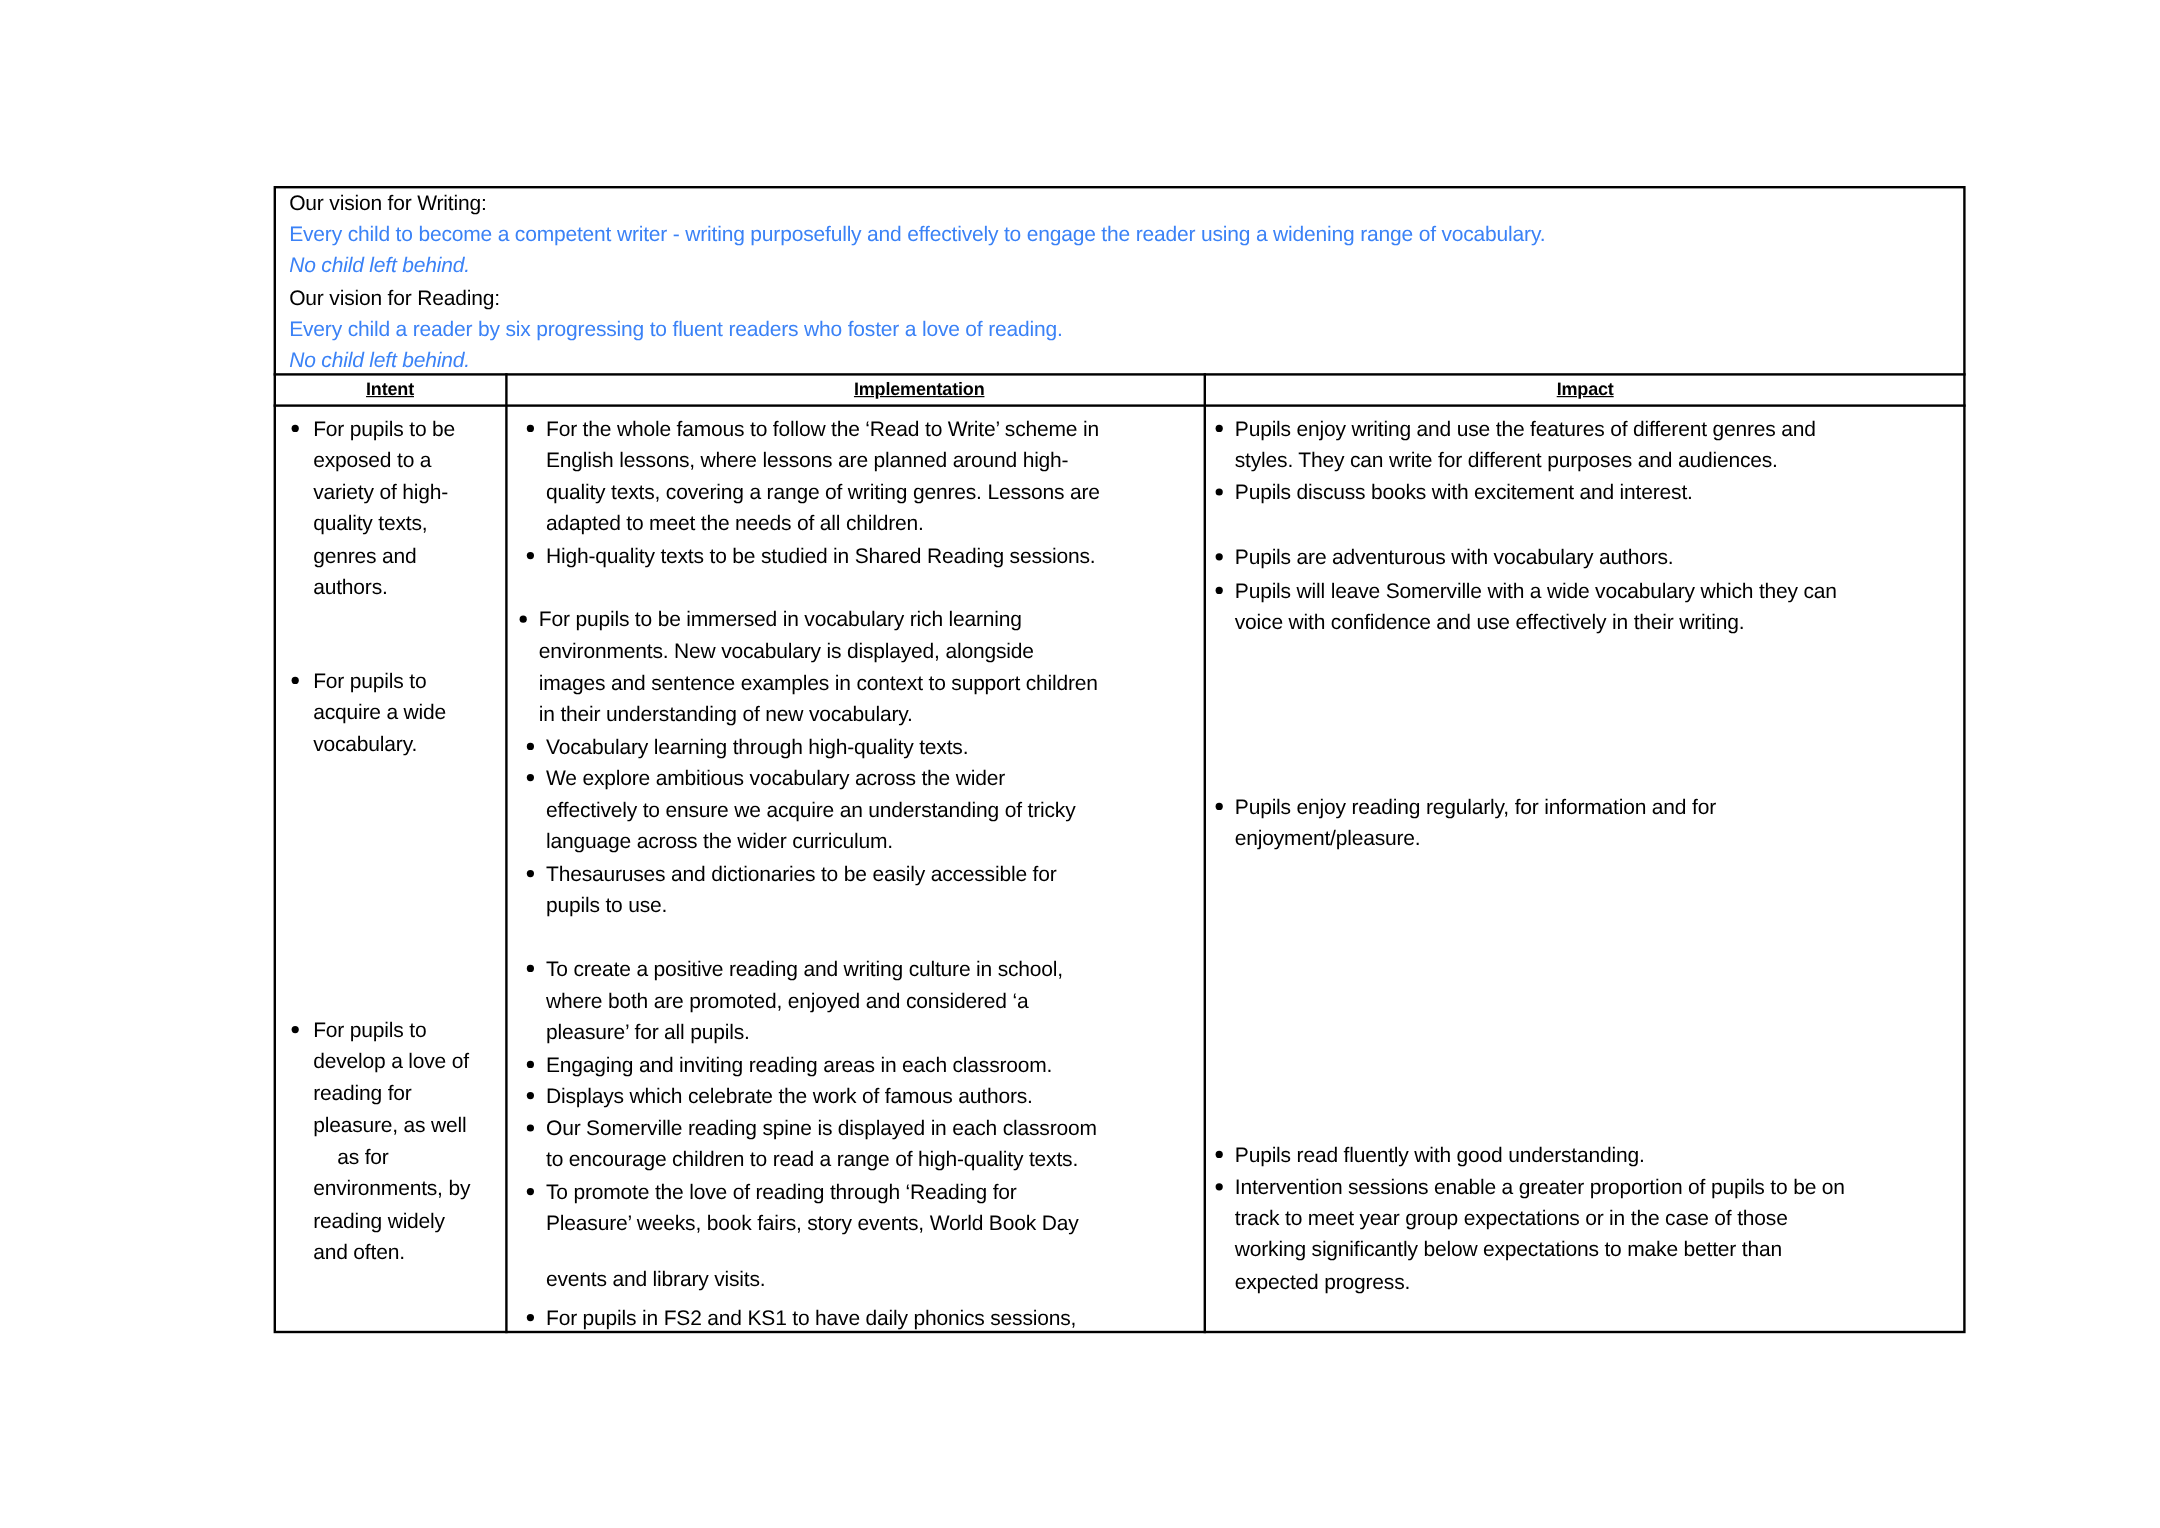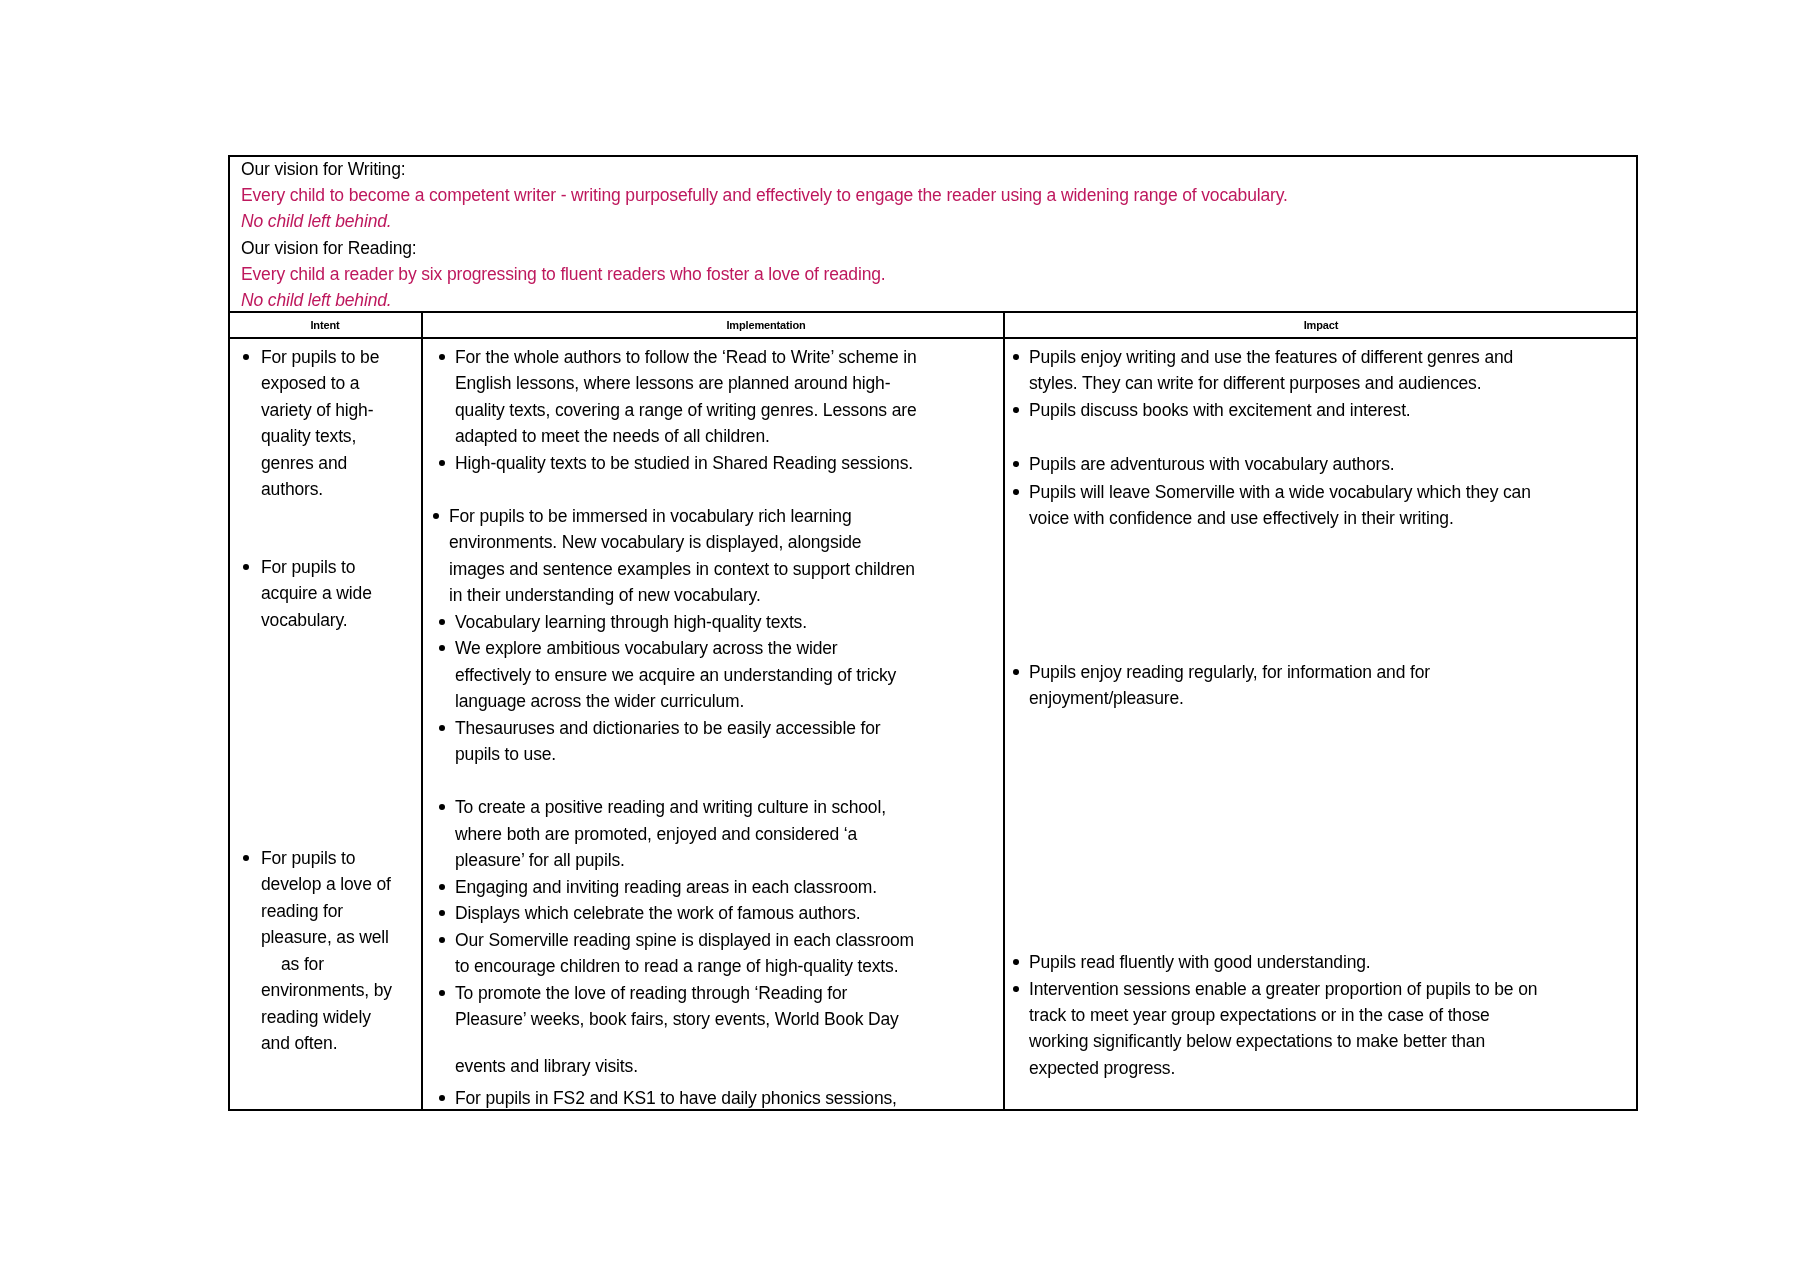--- a/index.html
+++ b/index.html
@@ -5,23 +5,23 @@
   html, body { margin: 0; padding: 0; background: #ffffff; }
   body { width: 1800px; height: 1273px; position: relative; overflow: hidden;
          font-family: "Liberation Sans", "DejaVu Sans", sans-serif; color: #000; }
   .page { position: absolute; left: 0; top: 0; width: 1800px; height: 1273px; background: #fff; }
   .tbl { position: absolute; left: 228px; top: 155px; width: 1410px; height: 956px;
          border: 2px solid #000; box-sizing: border-box; }
   .hline { position: absolute; height: 2px; background: #000; }
   .vline { position: absolute; width: 2px; background: #000; }
   .ln { position: absolute; white-space: nowrap; font-size: 17.5px; line-height: 20px;
         height: 20px; letter-spacing: -0.15px; }
-  .blue { color: #be185d; }
+  .blue { color: #3b82f6; }
   .ital { font-style: italic; }
-  .hdr { font-weight: bold; font-size: 11px; }
+  .hdr { font-weight: bold; text-decoration: underline; font-size: 15px; }
   .dot { position: absolute; width: 6px; height: 6px; border-radius: 50%; background: #000; }
 </style>
 </head>
 <body>
 
 <div class="page">
   <div class="tbl"></div>
 
   <div class="hline" style="left:228px; top:311px; width:1410px;"></div>
   <div class="hline" style="left:228px; top:337px; width:1410px;"></div>
@@ -65,21 +65,21 @@
       <div class="ln" style="left:261px; top:954px;margin-left:20px;">as for</div>
       <div class="ln" style="left:261px; top:980px;">environments, by</div>
       <div class="ln" style="left:261px; top:1007px;">reading widely</div>
       <div class="ln" style="left:261px; top:1033px;">and often.</div>
     </div>
   </div>
 
   <div style="position:absolute; left:0; top:0; width:1800px; height:1111px; overflow:hidden;">
     <div>
       <span class="dot" style="left:439px; top:354px;"></span>
-      <div class="ln" style="left:455px; top:347px;">For the whole authors to follow the ‘Read to Write’ scheme in</div>
+      <div class="ln" style="left:455px; top:347px;">For the whole famous to follow the ‘Read to Write’ scheme in</div>
       <div class="ln" style="left:455px; top:373px;">English lessons, where lessons are planned around high-</div>
       <div class="ln" style="left:455px; top:400px;">quality texts, covering a range of writing genres. Lessons are</div>
       <div class="ln" style="left:455px; top:426px;">adapted to meet the needs of all children.</div>
     </div>
     <div>
       <span class="dot" style="left:439px; top:460px;"></span>
       <div class="ln" style="left:455px; top:453px;">High-quality texts to be studied in Shared Reading sessions.</div>
     </div>
     <div>
       <span class="dot" style="left:433px; top:513px;"></span>

